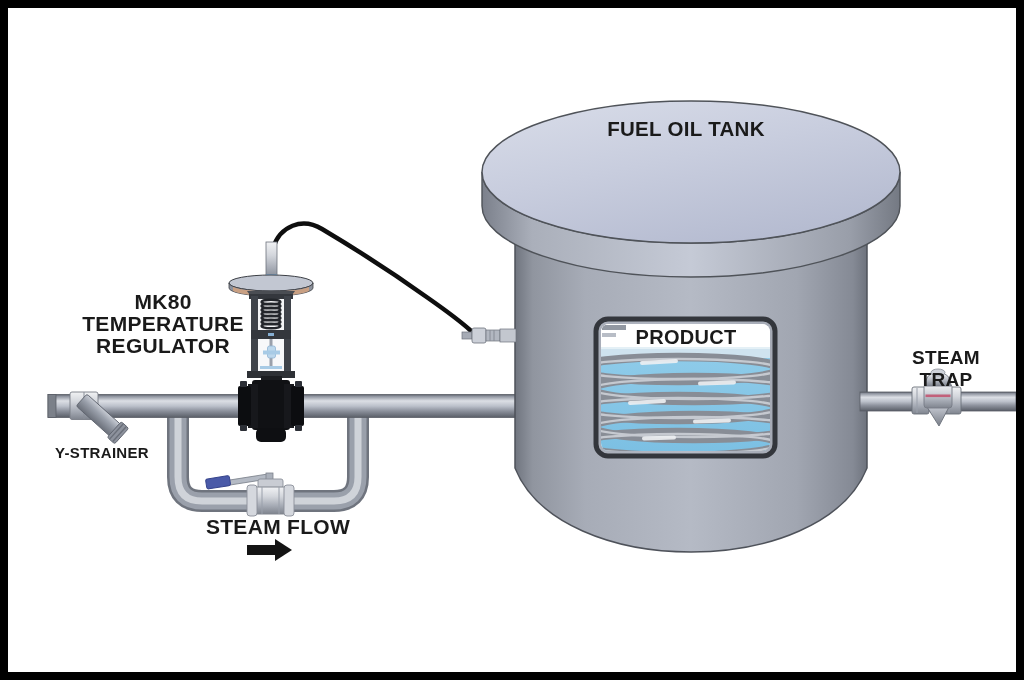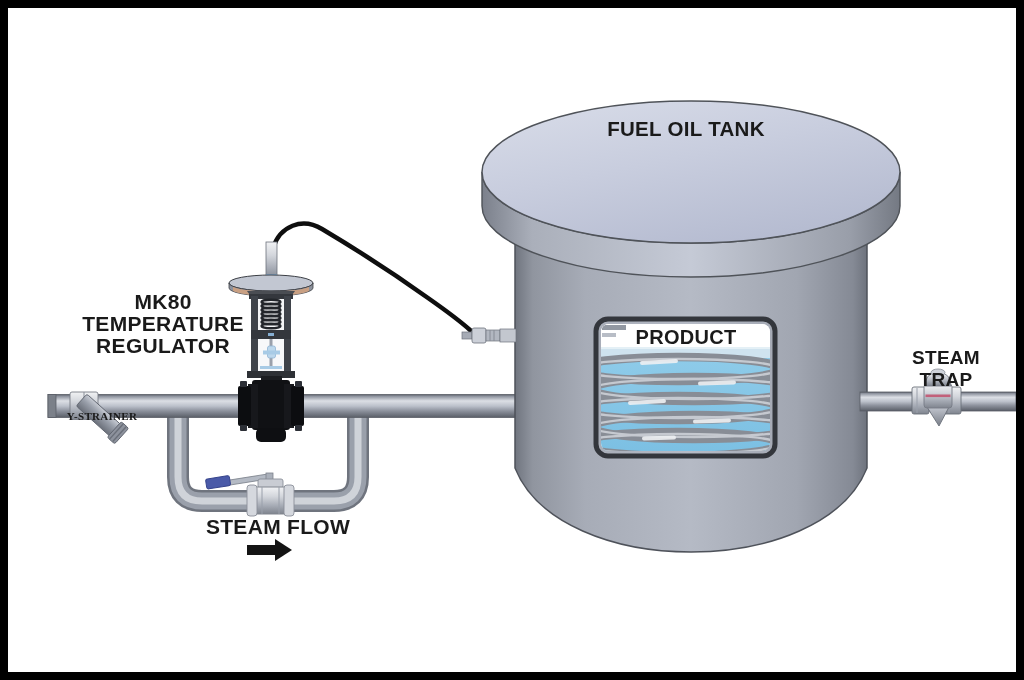--- a/index.html
+++ b/index.html
@@ -22,21 +22,21 @@
     position:absolute;
     transform:translateX(-50%);
     color:var(--label-text,#1a1a1a);
     font-weight:700;
     text-align:center;
     white-space:pre-line;
     letter-spacing:.3px;
     z-index:10;
   }
   .lbl-regulator{left:163px;top:291px;font-size:21px;line-height:22px;}
-  .lbl-ystrainer{left:102px;top:410px;font-size:11px;font-family:Liberation Serif, serif;}
+  .lbl-ystrainer{left:102px;top:444px;font-size:15px;}
   .lbl-steamflow{left:270px;top:515px;font-size:21px;margin-left:8px;}
   .lbl-tank{left:686px;top:117px;font-size:20.5px;}
   .lbl-product{left:686px;top:326px;font-size:20px;}
   .lbl-trap{left:946px;top:327px;font-size:19px;line-height:22px;margin-top:20px;}
 </style>
 </head>
 <body>
 
 <div class="canvas">
 

